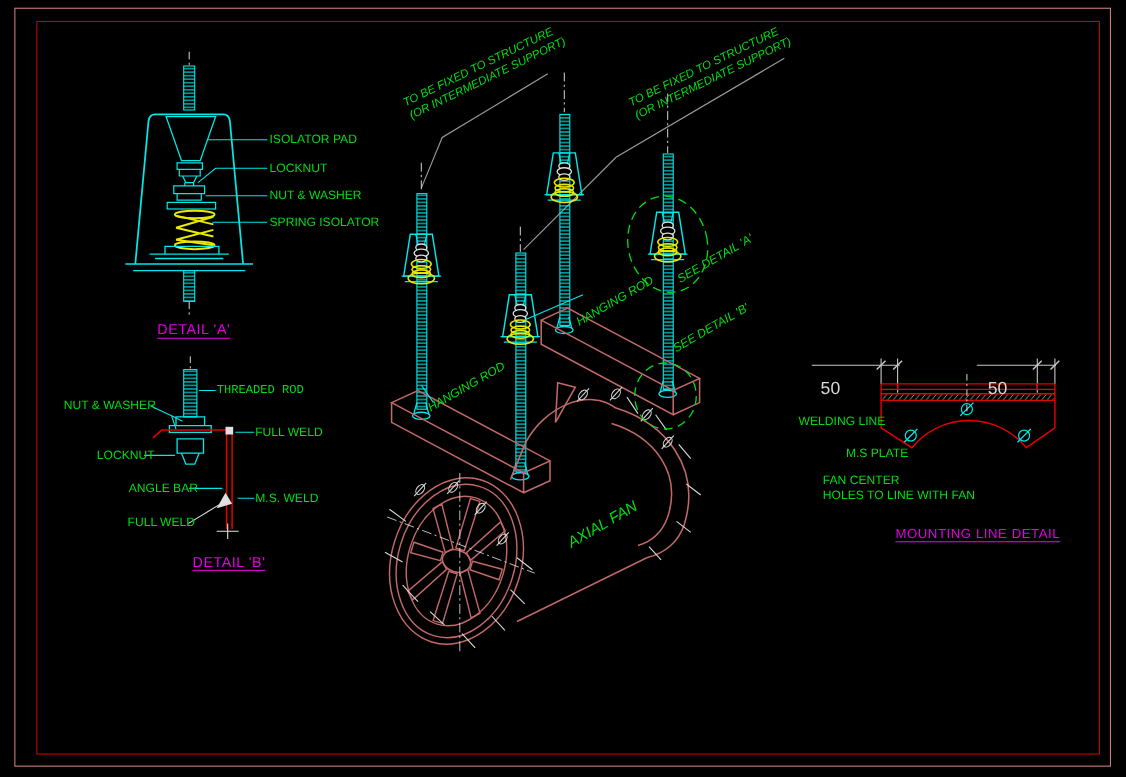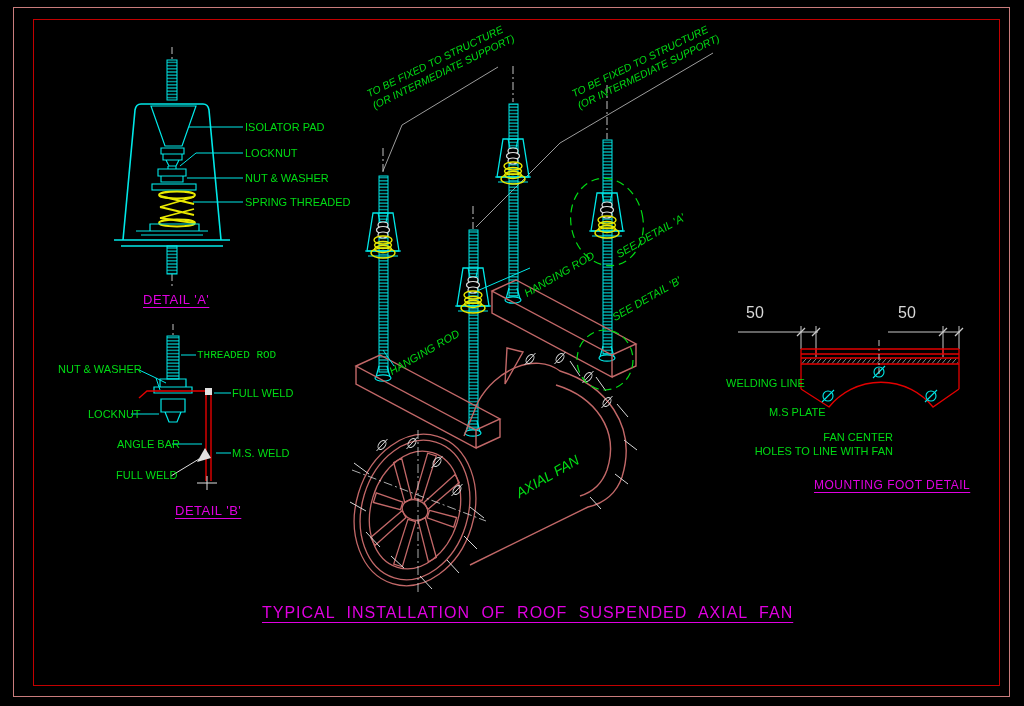--- a/index.html
+++ b/index.html
@@ -13,22 +13,22 @@
   .lbl{position:absolute;color:#00dc14;font-size:11px;line-height:12px;white-space:nowrap;}
   .lbl-it{font-style:italic;transform-origin:left bottom;}
   .rot30{transform:rotate(-30deg);}
   .note{position:absolute;color:#00dc14;font-size:10.5px;line-height:13px;font-style:italic;
         width:150px;text-align:center;transform-origin:left bottom;transform:rotate(-26deg);white-space:nowrap;}
   .ttl{position:absolute;color:#e000e0;font-size:13px;white-space:nowrap;
        text-decoration:underline;text-underline-offset:3px;letter-spacing:0.5px;}
   .main-title{position:absolute;left:262px;top:604px;width:464px;text-align:center;
        color:#e000e0;font-size:16px;letter-spacing:1px;word-spacing:6px;white-space:nowrap;
        text-decoration:underline;text-underline-offset:4px;}
-  .dim{position:absolute;color:#d8d8d8;font-size:16px;white-space:nowrap;}
-  .ctr{position:absolute;color:#00dc14;font-size:11px;line-height:14px;text-align:right;white-space:nowrap;}
+  .dim{position:absolute;color:#d8d8d8;font-size:16px;white-space:nowrap;margin-top:41px;}
+  .ctr{position:absolute;color:#00dc14;font-size:11px;line-height:14px;text-align:left;white-space:nowrap;}
   .fs14{font-size:14px;}
 </style>
 </head>
 <body>
 
 <div class="sheet">
   <div class="border-outer"></div>
   <div class="border-inner"></div>
 
   <svg class="art" width="1024" height="706" viewBox="0 0 1024 706">
@@ -161,21 +161,21 @@
         <circle cx="931" cy="396" r="5"></circle>
           <path d="M925,402 L937,390"></path>
       </g>
       <path d="M879,340 V377" stroke="#d8d8d8" stroke-width="0.9" stroke-dasharray="6 3 2 3" fill="none"></path>
     </g>
   </svg>
 
   <span class="lbl" style="left:245px;top:121px;">ISOLATOR PAD</span>
   <span class="lbl" style="left:245px;top:147px;">LOCKNUT</span>
   <span class="lbl" style="left:245px;top:172px;">NUT &amp; WASHER</span>
-  <span class="lbl" style="left:245px;top:196px;">SPRING THREADED</span>
+  <span class="lbl" style="left:245px;top:196px;">SPRING ISOLATOR</span>
   <span class="ttl" style="left:143px;top:292px;">DETAIL 'A'</span>
 
   <span class="lbl" style="left:197px;top:349px;font-family:Liberation Mono, monospace;">THREADED ROD</span>
   <span class="lbl" style="left:58px;top:363px;">NUT &amp; WASHER</span>
   <span class="lbl" style="left:232px;top:387px;">FULL WELD</span>
   <span class="lbl" style="left:88px;top:408px;">LOCKNUT</span>
   <span class="lbl" style="left:117px;top:438px;">ANGLE BAR</span>
   <span class="lbl" style="left:232px;top:447px;">M.S. WELD</span>
   <span class="lbl" style="left:116px;top:469px;">FULL WELD</span>
   <span class="ttl" style="left:147px;top:503px;margin-left:28px;">DETAIL 'B'</span>
@@ -195,16 +195,15 @@
   <span class="lbl lbl-it rot30 fs14" style="left:520px;top:487px;">AXIAL FAN</span>
 
   <span class="dim" style="left:746px;top:304px;">50</span>
   <span class="dim" style="left:898px;top:304px;">50</span>
   <span class="lbl" style="left:726px;top:377px;">WELDING LINE</span>
   <span class="lbl" style="left:735px;top:406px;padding-left:34px;">M.S PLATE</span>
   <div class="ctr" style="left:748px;top:430px;width:145px;">
     <div>FAN CENTER</div>
     <div>HOLES TO LINE WITH FAN</div>
   </div>
-  <span class="ttl" style="left:814px;top:478px;font-size:12px;">MOUNTING FOOT DETAIL</span>
-
-  <div class="main-title">TYPICAL INSTALLATION OF ROOF SUSPENDED AXIAL FAN</div>
+  <span class="ttl" style="left:814px;top:478px;font-size:12px;">MOUNTING LINE DETAIL</span>
+
 </div>
 
 </body></html>

